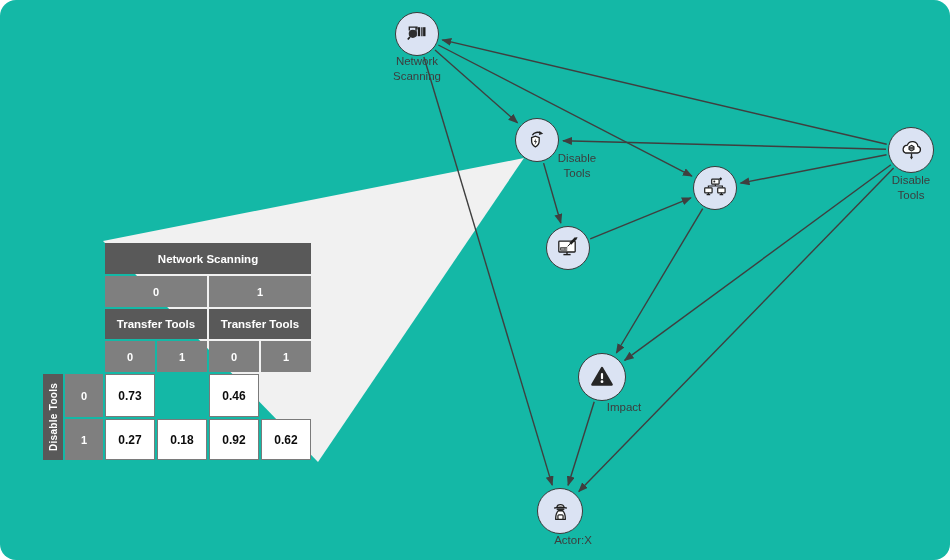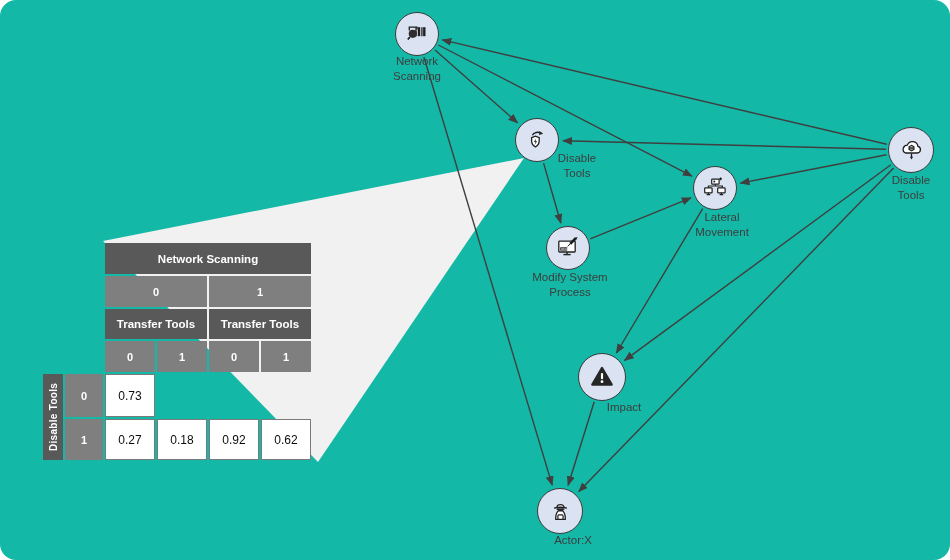--- a/index.html
+++ b/index.html
@@ -17,21 +17,21 @@
   
   #edge-layer line{stroke:#3f3f3f;stroke-width:1.4;}
   
   .cpt{position:absolute;left:43px;top:243px;display:grid;
        grid-template-columns:20px 38px 50px 50px 50px 50px;
        grid-template-rows:31px 31px 30px 31px 43px 41px;gap:2px;}
   .cell{display:flex;align-items:center;justify-content:center;box-sizing:border-box;}
   .dark{background:#595959;color:#fff;font-size:11.5px;font-weight:700;}
   .mid{background:#7f7f7f;color:#fff;font-size:11px;font-weight:700;}
   .val{background:#fff;border:1.5px solid #7a7a7a;color:#0b0b0b;
-       font-size:12px;font-weight:400;}
+       font-size:12px;font-weight:700;}
   .vert{writing-mode:vertical-rl;transform:rotate(180deg);font-size:10px;
         font-weight:700;letter-spacing:.3px;}
 </style>
 </head>
 <body>
 
 <div class="stage">
 
   <svg id="edge-layer" class="layer" width="950" height="560" viewBox="0 0 950 560">
     <defs>
@@ -105,37 +105,33 @@
         <line x1="19.6" y1="3.4" x2="19.6" y2="6.2"></line>
         <line x1="18.2" y1="4.8" x2="21" y2="4.8"></line>
         <path d="M14.4 10.4 V12 M7.4 13.8 V12 H21.4 V13.8"></path>
         <rect x="3.7" y="13.8" width="7.4" height="5" rx="0.6" fill="#fff"></rect>
         <rect x="16.7" y="13.8" width="7.4" height="5" rx="0.6" fill="#fff"></rect>
         <path d="M7.4 18.8 V20 M5.6 20.6 H9.2 M20.4 18.8 V20 M18.6 20.6 H22.2"></path>
       </g>
       <circle cx="13.3" cy="7.4" r="1" fill="#262626"></circle>
     </svg>
   </div>
-  <div class="nlabel" style="left:662px;top:210px;width:120px">Lateral
-Movement</div>
 
   <div class="circ" style="left:546px;top:226px;width:44px;height:44px">
     <svg class="icon" viewBox="0 0 28 28" width="28" height="28">
       <rect x="4.8" y="7.2" width="16.4" height="10.8" rx="0.8" fill="#fff" stroke="#1f1f1f" stroke-width="1.3"></rect>
       <line x1="13" y1="18" x2="13" y2="20" stroke="#1f1f1f" stroke-width="1.4"></line>
       <line x1="9.4" y1="20.6" x2="16.6" y2="20.6" stroke="#1f1f1f" stroke-width="1.4"></line>
       <rect x="6.2" y="13.3" width="7" height="3.3" fill="#262626"></rect>
       <text x="6.9" y="15.8" font-size="2.7" fill="#fff" font-family="DejaVu Sans Mono, monospace">00011</text>
       <line x1="22" y1="4" x2="16.2" y2="9.8" stroke="#1f1f1f" stroke-width="2.6"></line>
       <line x1="16.2" y1="9.8" x2="13.6" y2="12.4" stroke="#1f1f1f" stroke-width="1"></line>
       <line x1="23.2" y1="3.4" x2="21.4" y2="5.2" stroke="#1f1f1f" stroke-width="1.2"></line>
     </svg>
   </div>
-  <div class="nlabel" style="left:508px;top:270px;width:124px">Modify System
-Process</div>
 
   <div class="circ" style="left:578px;top:353px;width:48px;height:48px">
     <svg class="icon" viewBox="0 0 28 28" width="30" height="30">
       <polygon points="14,5.6 23,21 5,21" fill="#262626" stroke="#262626" stroke-width="2.4" stroke-linejoin="round"></polygon>
       <rect x="13" y="10.2" width="2" height="6" rx="1" fill="#fff"></rect>
       <circle cx="14" cy="18.4" r="1.3" fill="#fff"></circle>
     </svg>
   </div>
   <div class="nlabel" style="left:584px;top:400px;width:80px">Impact</div>
 
@@ -159,19 +155,20 @@
     <div class="cell mid" style="grid-area:4/3/5/4">0</div>
     <div class="cell mid" style="grid-area:4/4/5/5">1</div>
     <div class="cell mid" style="grid-area:4/5/5/6">0</div>
     <div class="cell mid" style="grid-area:4/6/5/7">1</div>
 
     <div class="cell dark vert" style="grid-area:5/1/7/2">Disable Tools</div>
     <div class="cell mid" style="grid-area:5/2/6/3">0</div>
     <div class="cell mid" style="grid-area:6/2/7/3">1</div>
 
     <div class="cell val" style="grid-area:5/3/6/4">0.73</div>
+    <div class="cell val" style="grid-area:5/5/6/6">0.46</div>
     <div class="cell val" style="grid-area:6/3/7/4">0.27</div>
     <div class="cell val" style="grid-area:6/4/7/5">0.18</div>
     <div class="cell val" style="grid-area:6/5/7/6">0.92</div>
     <div class="cell val" style="grid-area:6/6/7/7">0.62</div>
   </div>
 
 </div>
 
 </body></html>

